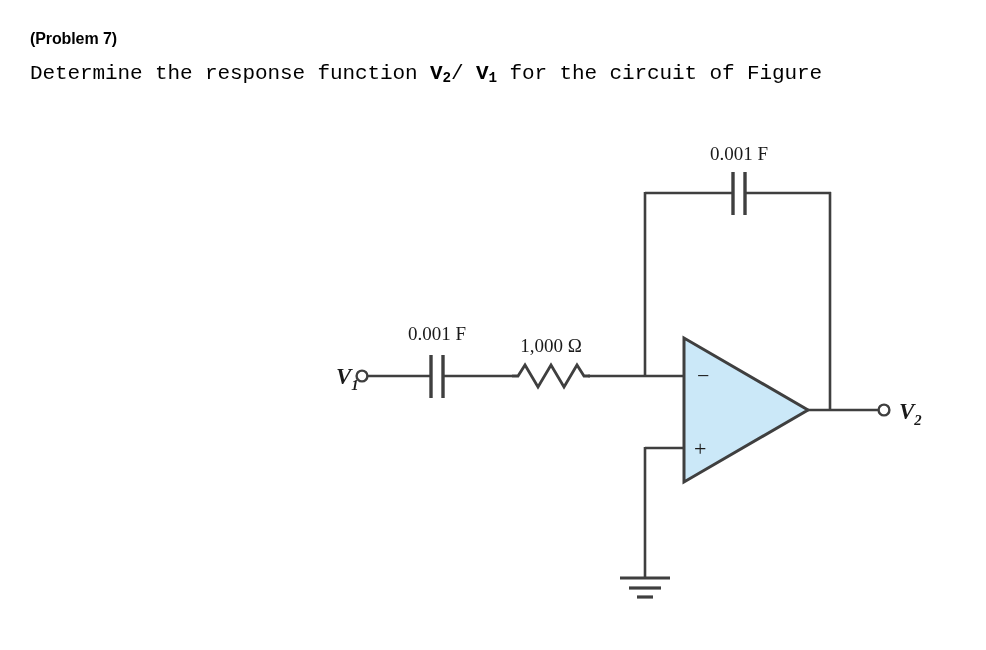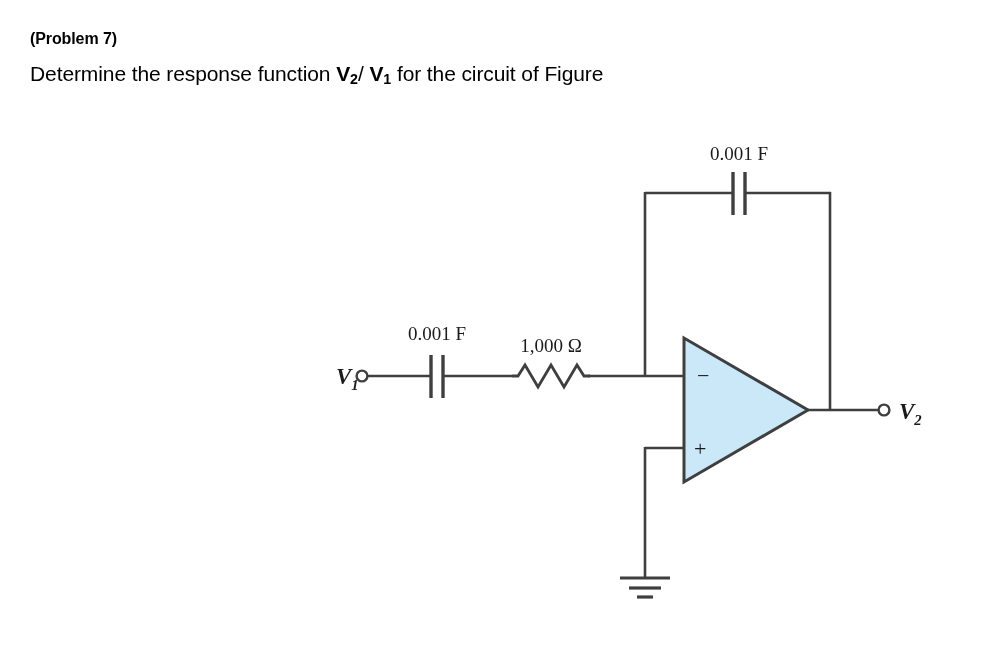--- a/index.html
+++ b/index.html
@@ -25,20 +25,21 @@
     white-space: nowrap;
   }
   #problem-statement {
     position: absolute;
     left: 30px;
     top: 62px;
     font-size: 21px;
     font-weight: normal;
     white-space: nowrap;
     letter-spacing: -0.1px;
+    font-family: Liberation Mono, monospace;
   }
   #problem-statement .bold {
     font-weight: bold;
   }
   #problem-statement sub {
     font-size: 0.68em;
     font-weight: bold;
     vertical-align: -0.22em;
   }
   #circuit-figure {

